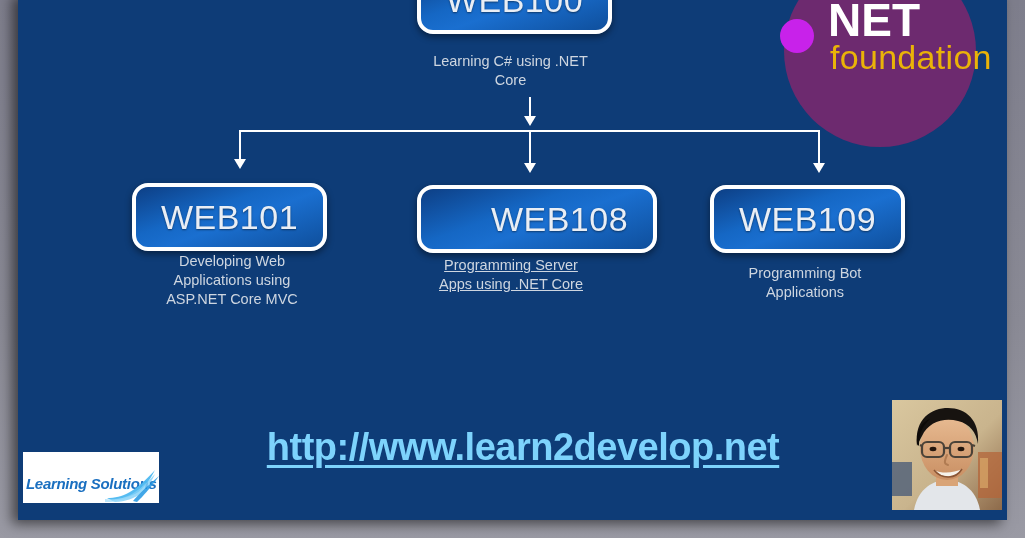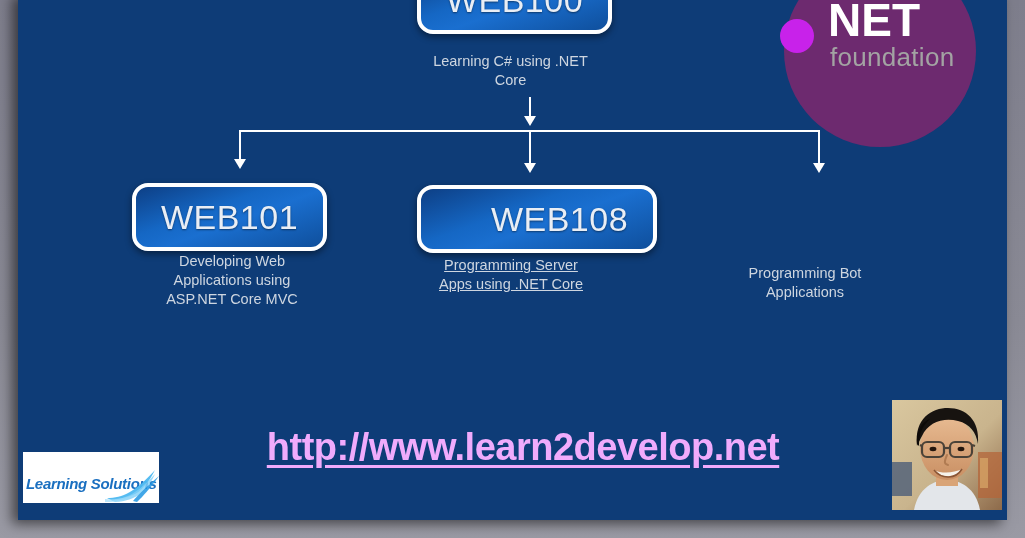--- a/index.html
+++ b/index.html
@@ -84,29 +84,29 @@
     width:34px;height:34px;border-radius:50%;
     background:#c822ea;
   }
   #dotnet-net{
     position:absolute;left:44px;top:42px;
     color:#ffffff;font-size:46px;font-weight:bold;
     letter-spacing:0px;line-height:46px;
   }
   #dotnet-foundation{
     position:absolute;left:46px;top:89px;
-    color:#a3a3a3;font-size:26px;line-height:27px;
+    color:#eab308;font-size:34px;line-height:27px;
     letter-spacing:0.3px;
   }
 
   
   #url-link{
     position:absolute;left:185px;top:434px;width:640px;
     text-align:center;
-    color:#f0abfc;font-size:38px;font-weight:bold;
+    color:#7dd3fc;font-size:38px;font-weight:bold;
     text-decoration:underline;
     text-underline-offset:5px;
     letter-spacing:-0.5px;
     cursor:pointer;
   }
 
   
   #dls-logo{
     position:absolute;left:5px;top:460px;
     width:136px;height:51px;
@@ -178,20 +178,23 @@
     <div class="caption" id="cap-web101">Developing Web
 Applications using
 ASP.NET Core MVC</div>
 
     <div class="node" id="node-web108">
       <span class="code">WEB108</span>
     </div>
     <div class="caption" id="cap-web108">Programming Server
 Apps using .NET Core</div>
 
+    <div class="node" id="node-web109">
+      <span class="code">WEB109</span>
+    </div>
     <div class="caption" id="cap-web109">Programming Bot
 Applications</div>
 
     <div id="url-link">http://www.learn2develop.net</div>
 
     <div id="dls-logo">
       <div id="dls-ls">Learning Solutions</div>
       <svg id="dls-swoosh" viewBox="0 0 58 34">
         <path d="M2 30 C18 30 30 24 50 2 C38 26 24 32 8 33 Z" fill="#4db8f0" opacity="0.95"></path>
         <path d="M6 32 C20 31 32 26 50 6 C40 28 26 33 10 34 Z" fill="#7fd0f7" opacity="0.8"></path>

